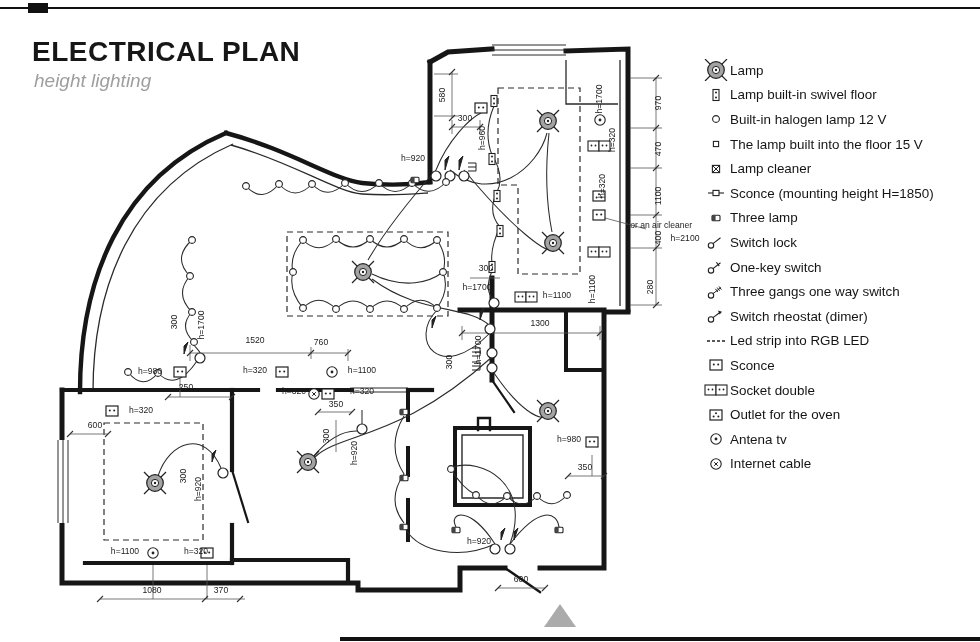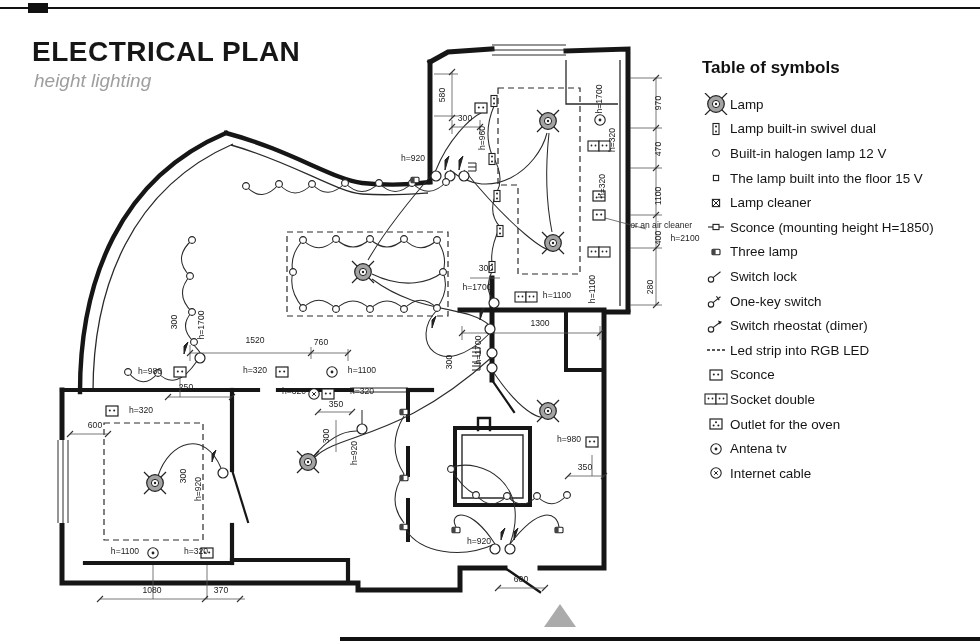--- a/index.html
+++ b/index.html
@@ -528,21 +528,20 @@
         <text class="plbl" x="152" y="593" text-anchor="middle">1080</text>
         <text class="plbl" x="221" y="593" text-anchor="middle">370</text>
         <text class="plbl" x="479" y="544" text-anchor="middle">h=920</text>
         <text class="plbl" x="521" y="582" text-anchor="middle">600</text>
         <text class="plbl" x="569" y="442" text-anchor="middle">h=980</text>
         <text class="plbl" x="585" y="470" text-anchor="middle">350</text>
       </g>
   </svg>
 
   <div id="legend">
-    <div id="legend-title">Table of symbols</div>
     <div id="legend-items">
         <div class="lrow">
           <span class="licon">
             <svg width="26" height="22" viewBox="-13 -11 26 22">
               <g>
                 <path d="M-11,-11 L11,11 M-11,11 L11,-11" stroke="#222" stroke-width="1.2"></path>
                 <circle r="8.3" fill="#a3a3a3" stroke="#222" stroke-width="1.2"></circle>
                 <circle r="3.6" fill="#fff" stroke="#222" stroke-width="1"></circle>
                 <circle r="1.2" fill="#222"></circle>
               </g>
@@ -553,21 +552,21 @@
         <div class="lrow">
           <span class="licon">
             <svg width="26" height="22" viewBox="-13 -11 26 22">
               <g>
                 <rect x="-3" y="-5.5" width="6" height="11" fill="#fff" stroke="#222" stroke-width="1.1"></rect>
                 <circle cy="-2.5" r="1" fill="#222"></circle>
                 <circle cy="2.5" r="1" fill="#222"></circle>
               </g>
             </svg>
           </span>
-          <span class="llabel">Lamp built-in swivel dual</span>
+          <span class="llabel">Lamp built-in swivel floor</span>
         </div>
         <div class="lrow">
           <span class="licon">
             <svg width="26" height="22" viewBox="-13 -11 26 22">
               <g>
                 <circle r="3.4" fill="#fff" stroke="#222" stroke-width="1.1"></circle>
               </g>
             </svg>
           </span>
           <span class="llabel">Built-in halogen lamp 12 V</span>
@@ -629,20 +628,31 @@
         <div class="lrow">
           <span class="licon">
             <svg width="26" height="22" viewBox="-13 -11 26 22">
               <g>
                 <circle cx="-5" cy="3.4" r="2.7" fill="#fff" stroke="#222" stroke-width="1.1"></circle>
                 <path d="M-3,1.6 L4.5,-4.2 M0.4,-4.8 L3.2,-0.9" stroke="#222" stroke-width="1.1"></path>
               </g>
             </svg>
           </span>
           <span class="llabel">One-key switch</span>
+        </div>
+        <div class="lrow">
+          <span class="licon">
+            <svg width="26" height="22" viewBox="-13 -11 26 22">
+              <g>
+                <circle cx="-5" cy="3.4" r="2.7" fill="#fff" stroke="#222" stroke-width="1.1"></circle>
+                <path d="M-3,1.6 L5,-4.5 M-0.6,-3.2 L1.8,0 M1.2,-4.4 L3.6,-1.2 M3,-5.6 L5.4,-2.4" stroke="#222" stroke-width="1"></path>
+              </g>
+            </svg>
+          </span>
+          <span class="llabel">Three gangs one way switch</span>
         </div>
         <div class="lrow">
           <span class="licon">
             <svg width="26" height="22" viewBox="-13 -11 26 22">
               <g>
                 <circle cx="-5" cy="3.4" r="2.7" fill="#fff" stroke="#222" stroke-width="1.1"></circle>
                 <path d="M-3,1.6 L3.5,-3.2" stroke="#222" stroke-width="1.1"></path>
                 <path d="M2,-5.5 L6,-4.2 L3.6,-1.6 Z" fill="#222"></path>
               </g>
             </svg>

